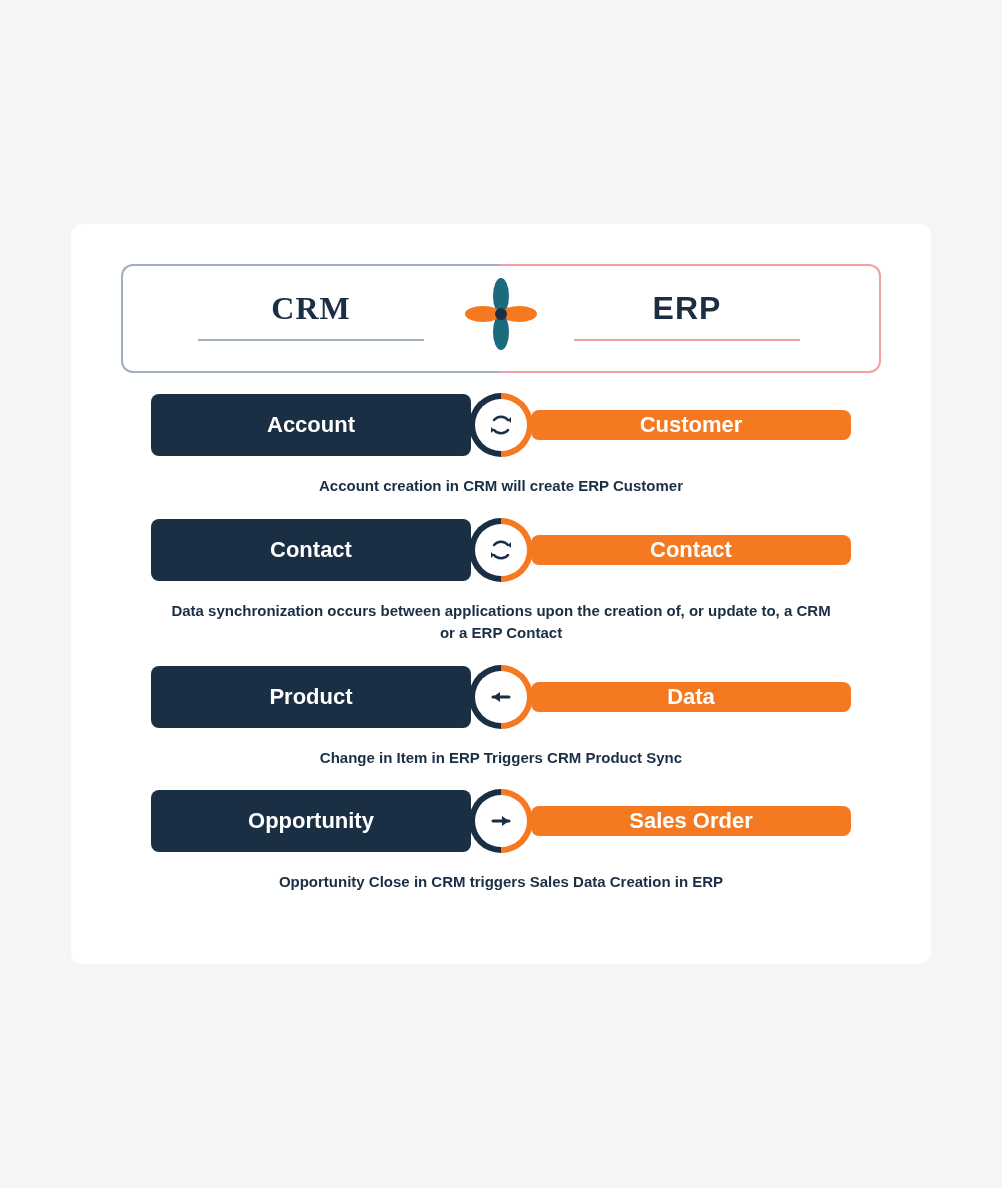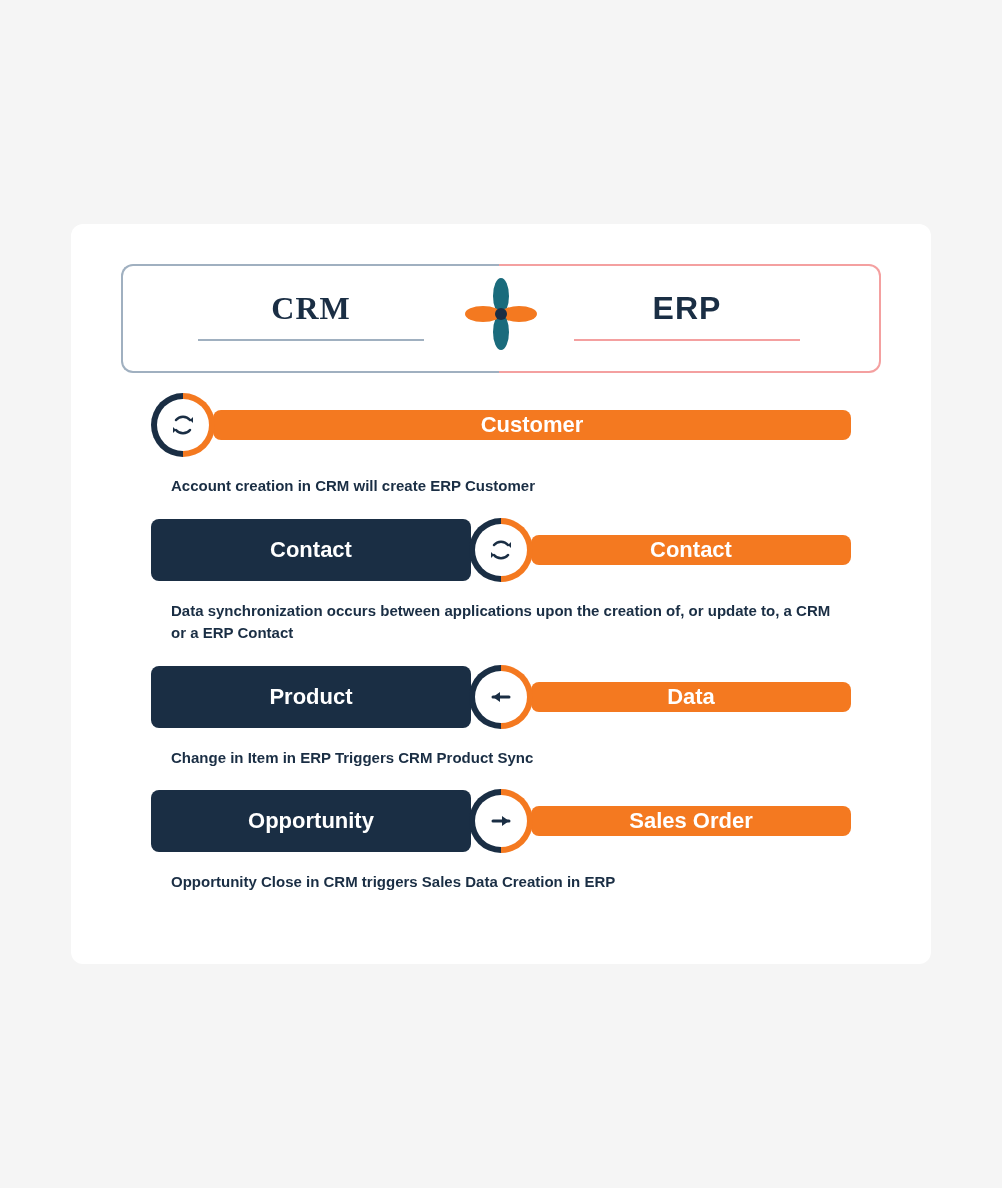--- a/index.html
+++ b/index.html
@@ -163,20 +163,21 @@
       background: white;
       border-radius: 50%;
       top: 6px;
       left: 6px;
       display: flex;
       align-items: center;
       justify-content: center;
     }
 
     .description-text {
+      text-align: center;
       font-size: 15px;
       font-weight: 700;
       color: #1a2e44;
       line-height: 1.5;
       padding: 10px 20px 20px;
     }
 
     
     .sync-svg {
       width: 30px;
@@ -220,20 +221,23 @@
           <circle cx="0" cy="0" r="6" fill="#1a2e44"></circle>
         </g>
       </svg>
     </div>
 
   </div>
 
   <div class="sync-rows-container">
 
     <div class="sync-row">
+      <div class="crm-box">
+        <span>Account</span>
+      </div>
       <div class="sync-icon-wrapper">
         <div class="half-circle-bg">
           <div class="half-left"></div>
           <div class="half-right"></div>
         </div>
         <div class="sync-icon-inner">
           <svg class="sync-svg" viewBox="0 0 30 30" fill="none" xmlns="http://www.w3.org/2000/svg">
             <path d="M22 10 A9 9 0 0 0 8 10" stroke="#1a2e44" stroke-width="2.5" fill="none" stroke-linecap="round"></path>
             <polygon points="22,10 25,7 25,13" fill="#1a2e44"></polygon>
             <path d="M8 20 A9 9 0 0 0 22 20" stroke="#1a2e44" stroke-width="2.5" fill="none" stroke-linecap="round"></path>

